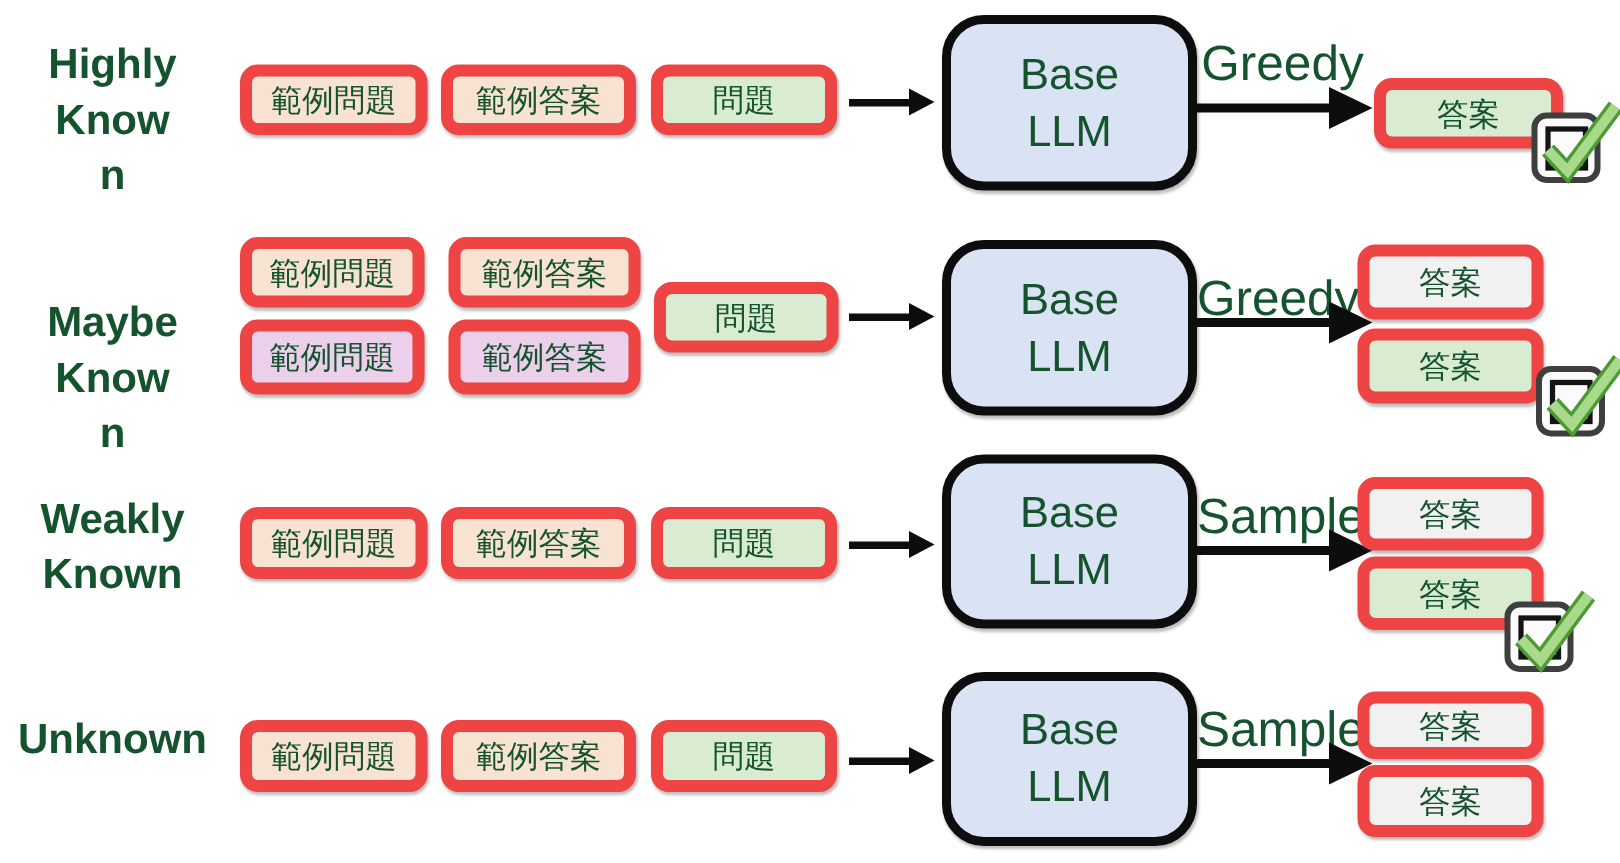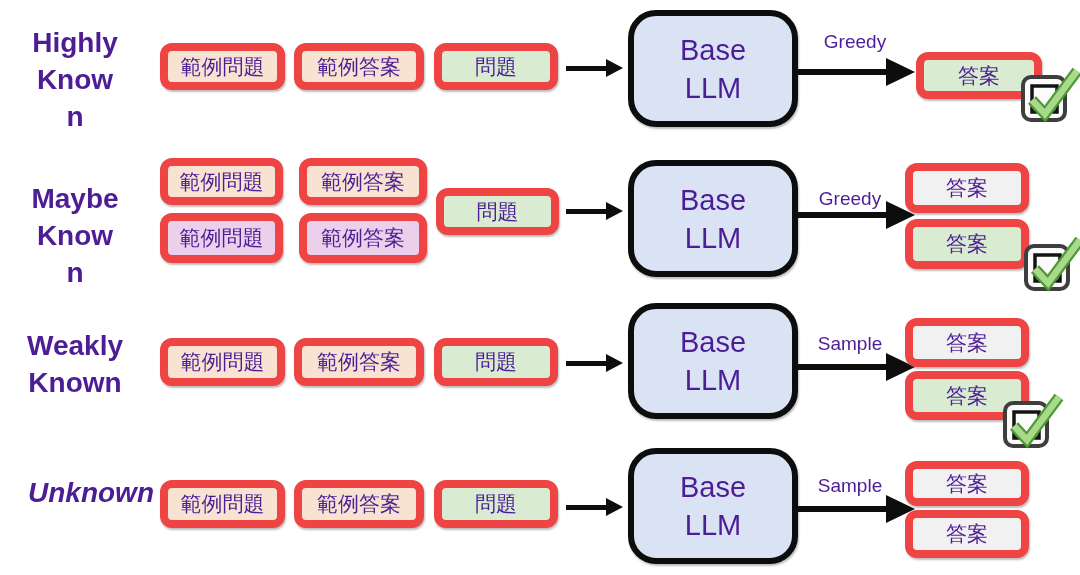--- a/index.html
+++ b/index.html
@@ -1,41 +1,41 @@
 <!DOCTYPE html>
 <html><head>
 <meta charset="utf-8">
 <style>
   * { margin:0; padding:0; box-sizing:border-box; }
   html,body { background:#ffffff; }
   #canvas {
     position:relative; width:1080px; height:575px; overflow:hidden;
     background:#ffffff;
     font-family:"Liberation Sans","DejaVu Sans",sans-serif;
-    color:#4c1d95;
+    color:#14532d;
   }
   .abs { position:absolute; }
   .row-label {
     font-weight:bold; font-size:28px; line-height:37px;
     text-align:center; white-space:pre-line; letter-spacing:0;
   }
   .box {
     position:absolute; display:flex; align-items:center; justify-content:center;
     border:8px solid #ef4444; border-radius:12px;
     font-size:21px; background:#fff;
     box-shadow:1px 2px 2px rgba(70,70,70,.35);
   }
   .llm-box {
     position:absolute; display:flex; align-items:center; justify-content:center;
     border:6px solid #0d0d0d; border-radius:28px;
     font-size:29px; line-height:38px; text-align:center; white-space:pre-line;
     box-shadow:1px 2px 2px rgba(70,70,70,.35);
   }
   .decode-label {
-    font-size:19px; line-height:30px; text-align:center; white-space:nowrap;
+    font-size:33px; line-height:30px; text-align:center; white-space:nowrap;
   }
   
   .small-arrow { position:absolute; width:57px; height:18px; }
   .small-arrow .shaft { position:absolute; left:0; top:7px; width:41px; height:5px; background:#0d0d0d; }
   .small-arrow .head {
     position:absolute; right:0; top:0; width:0; height:0;
     border-top:9px solid transparent; border-bottom:9px solid transparent;
     border-left:17px solid #0d0d0d;
   }
   .big-arrow { position:absolute; width:118px; height:28px; }
@@ -85,21 +85,21 @@
 
     <svg class="check-icon" style="left:1018px; top:62px;" viewBox="0 0 64 62">
       <rect class="cb-outer" x="5" y="15" width="42" height="43" rx="8"></rect>
       <rect class="cb-inner" x="14" y="24" width="25" height="26"></rect>
       <path class="check-under" d="M14 38 L27 52 L59 9"></path>
       <path class="check-over" d="M14 38 L27 52 L59 9"></path>
     </svg>
   </div>
 
   <div>
-    <div class="abs row-label" style="left:8px; top:180px; width:134px;">Maybe
+    <div class="abs row-label" style="left:8px; top:196px; width:134px;">Maybe
 Know
 n</div>
 
     <div class="box" style="left: 160px; top: 158px; width: 123px; height: 47px; background-color: rgb(248, 226, 210);">範例問題</div>
     <div class="box" style="left: 299px; top: 158px; width: 128px; height: 47px; background-color: rgb(248, 226, 210);">範例答案</div>
     <div class="box" style="left: 160px; top: 213px; width: 123px; height: 50px; background-color: rgb(235, 207, 235);">範例問題</div>
     <div class="box" style="left: 299px; top: 213px; width: 128px; height: 50px; background-color: rgb(235, 207, 235);">範例答案</div>
     <div class="box" style="left: 436px; top: 188px; width: 123px; height: 47px; background-color: rgb(217, 236, 210);">問題</div>
 
     <div class="small-arrow" style="left:566px; top:202px;">
@@ -156,21 +156,21 @@
 
     <svg class="check-icon" style="left:1000px; top:388px;" viewBox="0 0 64 62">
       <rect class="cb-outer" x="5" y="15" width="42" height="43" rx="8"></rect>
       <rect class="cb-inner" x="14" y="24" width="25" height="26"></rect>
       <path class="check-under" d="M14 38 L27 52 L59 9"></path>
       <path class="check-over" d="M14 38 L27 52 L59 9"></path>
     </svg>
   </div>
 
   <div>
-    <div class="abs row-label" style="left:16px; top:474px; width:150px;font-style:italic;">Unknown</div>
+    <div class="abs row-label" style="left:0px; top:474px; width:150px;">Unknown</div>
 
     <div class="box" style="left: 160px; top: 480px; width: 125px; height: 48px; background-color: rgb(248, 226, 210);">範例問題</div>
     <div class="box" style="left: 294px; top: 480px; width: 130px; height: 48px; background-color: rgb(248, 226, 210);">範例答案</div>
     <div class="box" style="left: 434px; top: 480px; width: 124px; height: 48px; background-color: rgb(217, 236, 210);">問題</div>
 
     <div class="small-arrow" style="left:566px; top:498px;">
       <div class="shaft"></div>
         <div class="head"></div>
     </div>
 

